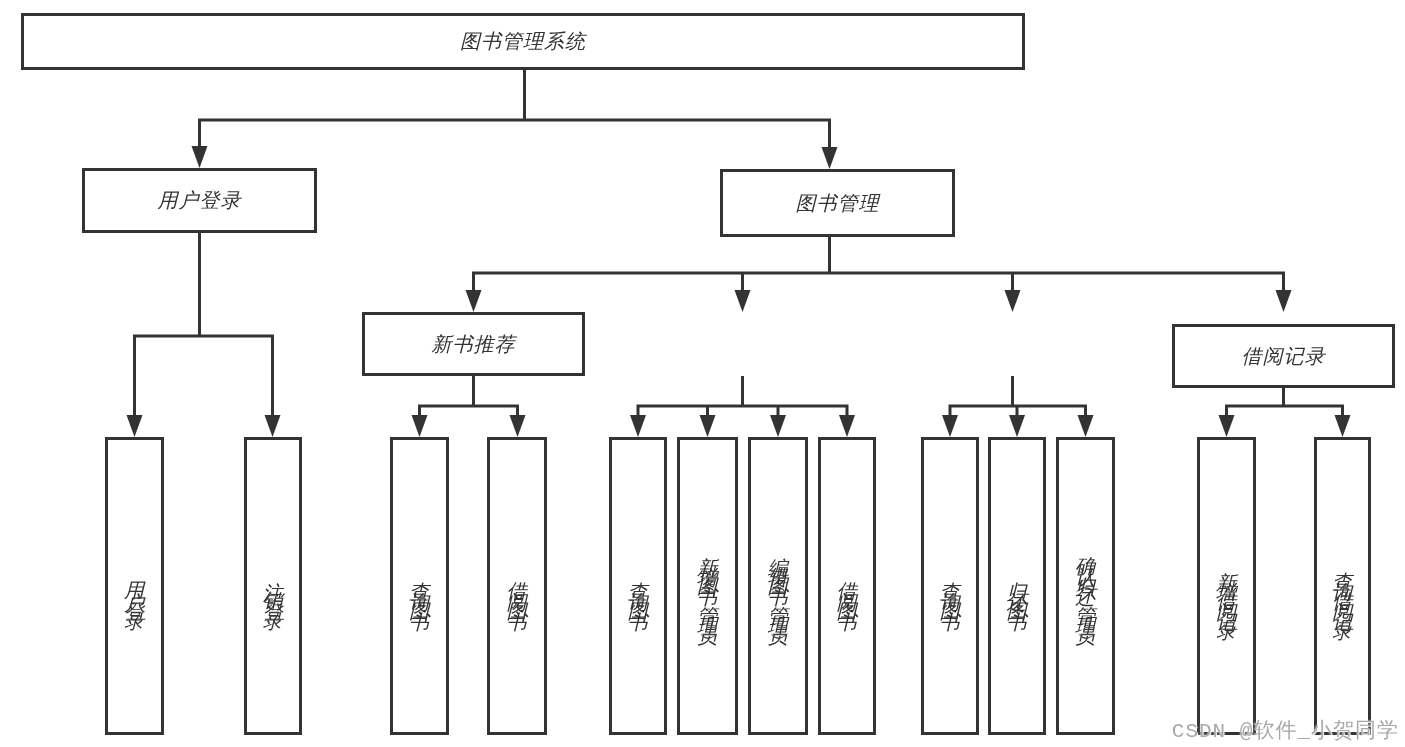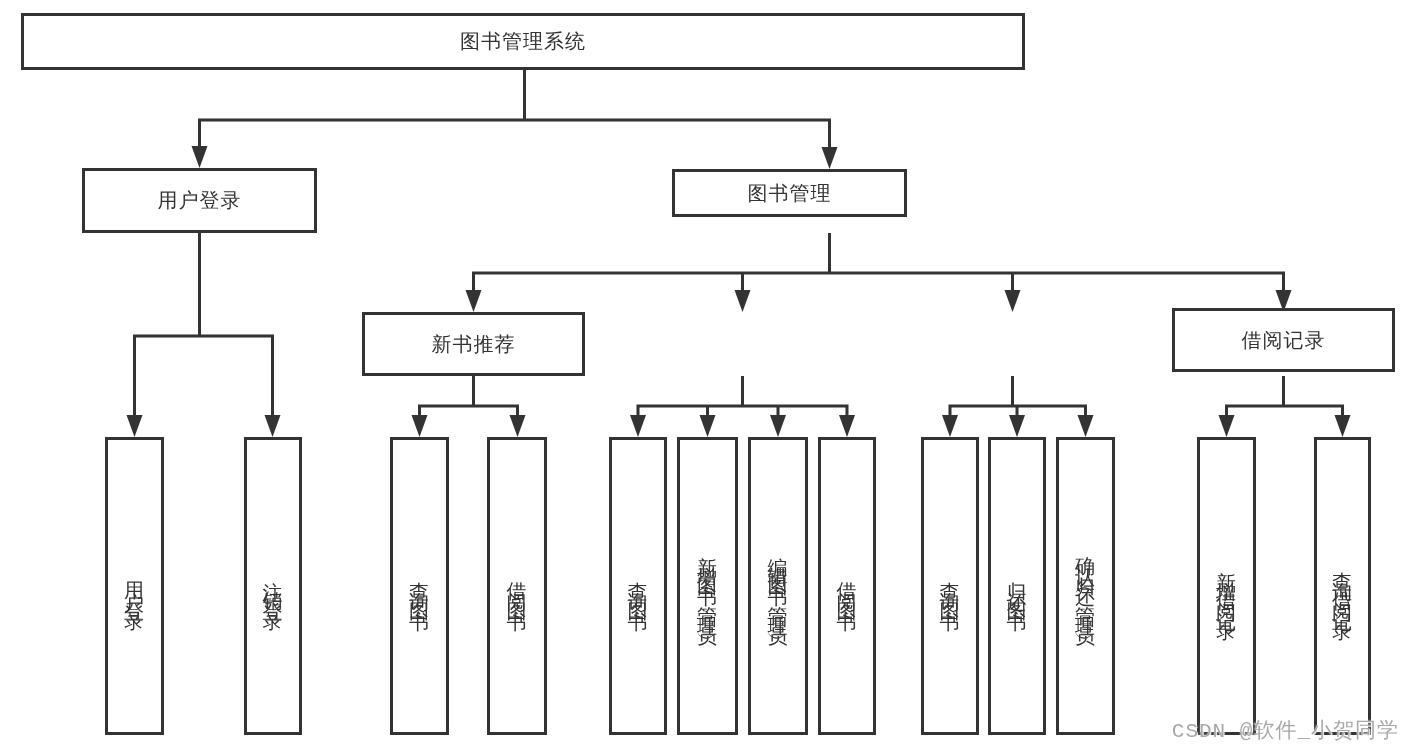--- a/index.html
+++ b/index.html
@@ -21,20 +21,21 @@
   .connectors polygon{fill:var(--line);}
   .node{
     position:absolute;
     box-sizing:border-box;
     border:3px solid var(--line);
     background:#fff;
     display:flex;
     align-items:center;
     justify-content:center;
     color:var(--text);
+    font-style:italic;
   }
   .node .label{white-space:nowrap;}
   .h .label{
     font-size:20px;
     letter-spacing:1px;
   }
   .v .label{
     writing-mode:vertical-rl;
     text-orientation:mixed;
     font-size:20px;
@@ -95,28 +96,28 @@
     <polygon points="1334.5,415 1350.5,415 1342.5,437"></polygon>
   </svg>
 
   <div class="node h" style="left:21px;top:13px;width:1004px;height:57px">
     <span class="label">图书管理系统</span>
   </div>
 
   <div class="node h" style="left:82px;top:168px;width:235px;height:65px">
     <span class="label">用户登录</span>
   </div>
-  <div class="node h" style="left:672px;top:169px;width:235px;height:48px">
+  <div class="node h" style="left:720px;top:169px;width:235px;height:68px">
     <span class="label">图书管理</span>
   </div>
 
   <div class="node h" style="left:362px;top:312px;width:223px;height:64px">
     <span class="label">新书推荐</span>
   </div>
-  <div class="node h" style="left:1172px;top:308px;width:223px;height:64px">
+  <div class="node h" style="left:1172px;top:324px;width:223px;height:64px">
     <span class="label">借阅记录</span>
   </div>
 
   <div class="node v" style="left:105px;top:437px;width:59px;height:298px">
     <span class="label">用户登录</span>
   </div>
   <div class="node v" style="left:244px;top:437px;width:58px;height:298px">
     <span class="label">注销登录</span>
   </div>
 

